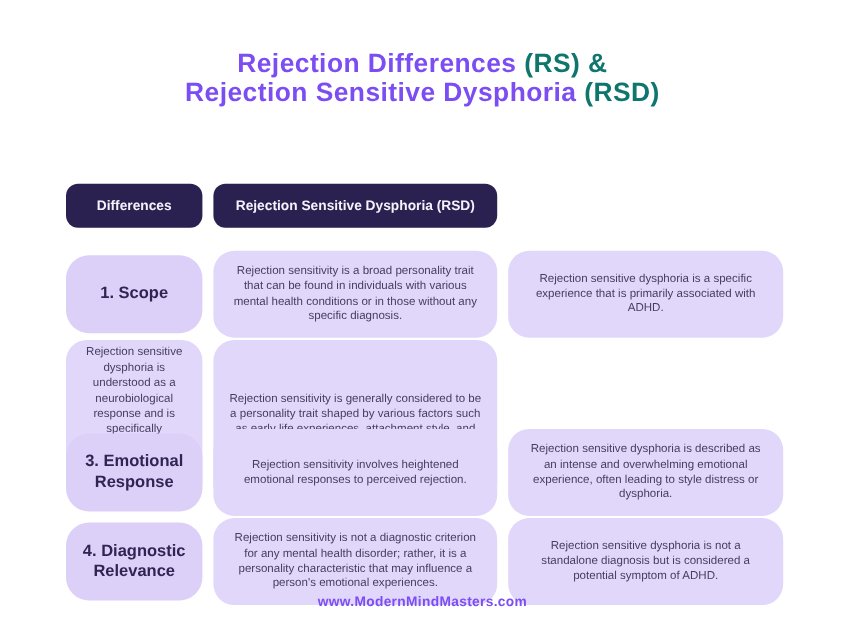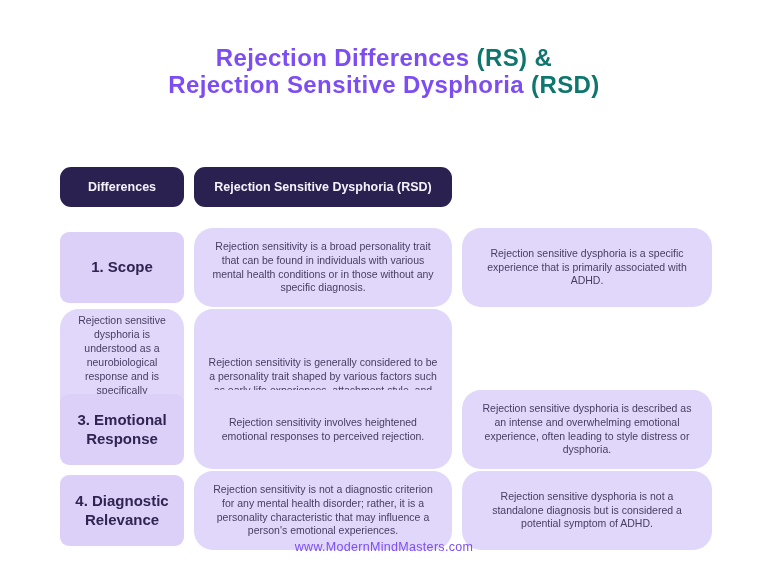--- a/index.html
+++ b/index.html
@@ -52,21 +52,21 @@
     font-weight: 700;
     display: flex;
     align-items: center;
     justify-content: center;
     text-align: center;
     padding: 0 8px;
   }
   .body-row { height: 81px; }
   .label-cell {
     background: #DCD0F8;
-    border-radius: 9px;
+    border-radius: 21px;
     height: 71px;
     align-self: center;
     display: flex;
     align-items: center;
     justify-content: center;
     text-align: center;
     color: #2F2452;
     font-size: 15px;
     font-weight: 800;
     line-height: 1.25;
@@ -88,21 +88,21 @@
     padding: 5px 14px;
     box-sizing: border-box;
   }
   .footer {
     position: absolute;
     top: 540px;
     left: 0;
     width: 768px;
     text-align: center;
     font-size: 12.5px;
-    font-weight: 400;
+    font-weight: 700;
     letter-spacing: 0.3px;
     color: #7C4DF2;
   }
 </style>
 </head>
 <body>
 
 <div class="canvas">
 
   <div class="title">

